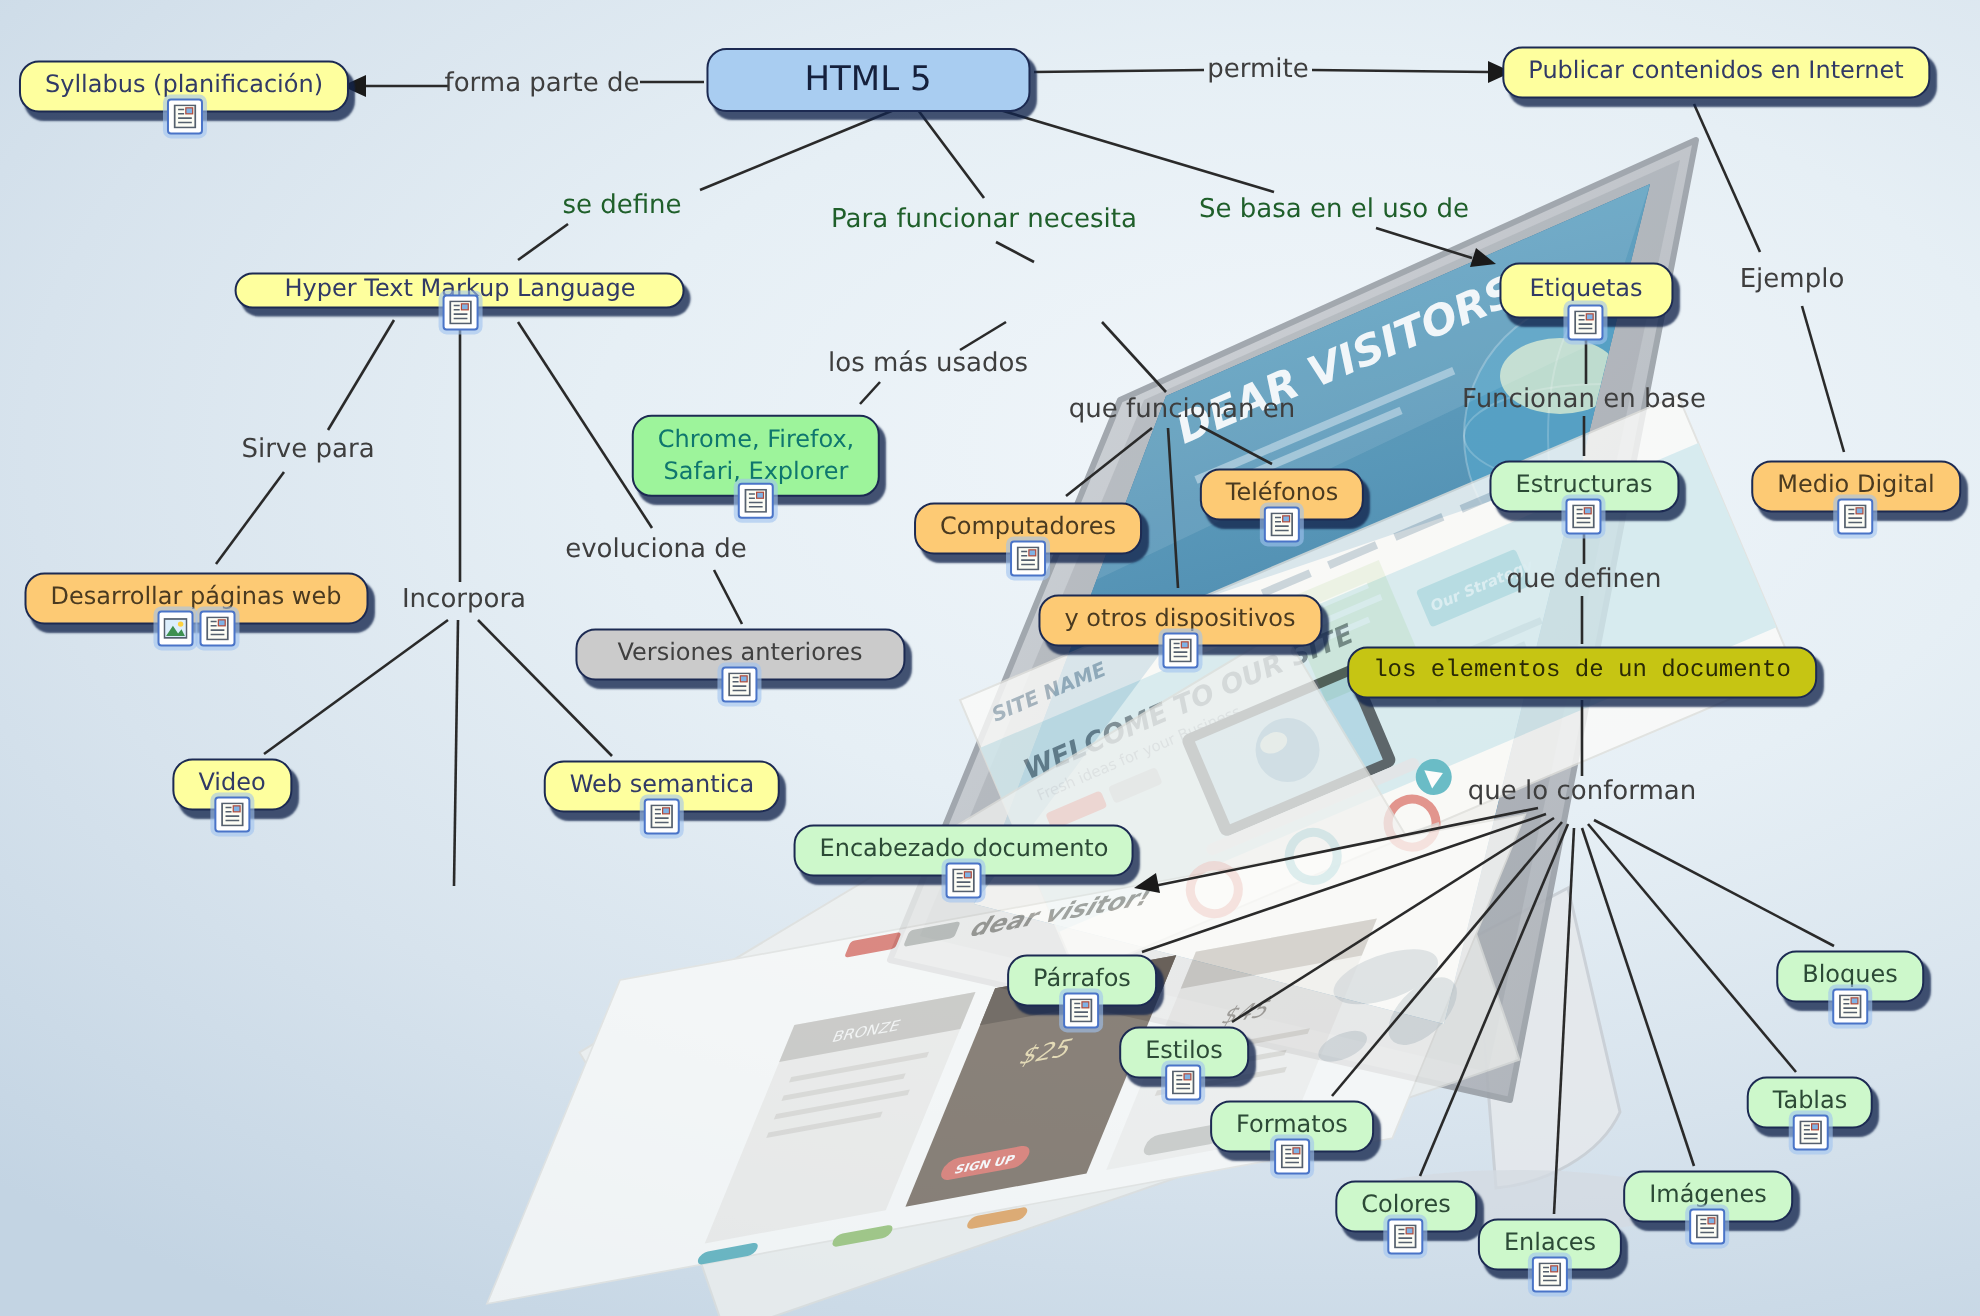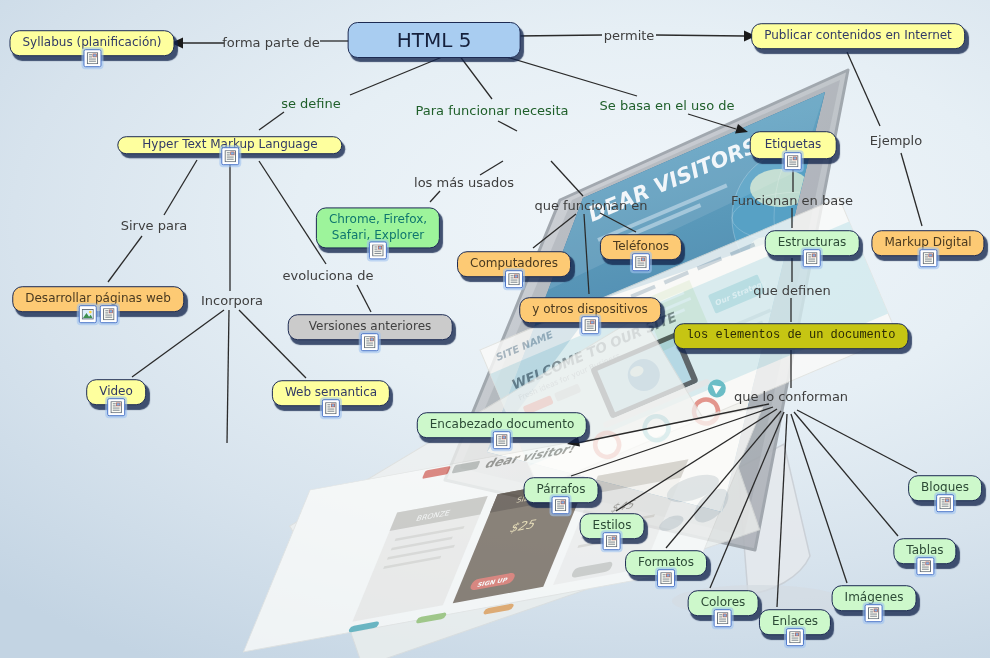--- a/index.html
+++ b/index.html
@@ -8,25 +8,25 @@
     background:radial-gradient(95% 78% at 66% 34%, #f1f6fa 0%, #e6eff5 38%, #d7e3ed 68%, #c3d4e3 100%);}
   svg.bg{position:absolute;left:0;top:0;z-index:1;}
   svg.edges{position:absolute;left:0;top:0;z-index:2;}
   .elabel{position:absolute;z-index:3;transform:translate(-50%,-50%);
     font-size:13px;color:#3e3e3e;white-space:pre;}
   .elabel.green{color:#1f5f2a;}
   .node{position:absolute;z-index:4;transform:translate(-50%,-50%);
     padding:4px 12px;border:1.5px solid #1c2a52;border-radius:10px;
     box-shadow:3px 4px 1px rgba(18,36,76,.78);
     font-size:12px;color:#313a66;text-align:center;white-space:pre;line-height:1.3;}
-  .c-blue{background:#a9cdf1;font-size:20px;color:#15203c;}
+  .c-blue{background:#a9cdf1;font-size:17px;color:#15203c;}
   .c-yellow{background:#feff9e;}
   .c-pink{background:#fcc9f7;color:#3d3a80;}
   .c-green{background:#9df49b;color:#0f766e;}
-  .c-lgreen{background:#cdf8cb;color:#2c4a36;margin-left:20px;}
+  .c-lgreen{background:#cdf8cb;color:#2c4a36;}
   .c-orange{background:#fdca74;color:#4a3a20;}
   .c-gray{background:#cbcbcb;color:#404040;}
   .c-olive{background:#c6c513;color:#2a2a06;font-family:Liberation Mono, monospace;}
   .icons{position:absolute;left:50%;bottom:-12px;transform:translateX(-50%);
     display:flex;gap:3px;line-height:0;z-index:5;}
   .ric{width:16px;height:16px;background:#fff;border:1px solid #4a74c8;border-radius:2px;
     box-shadow:0 0 0 2px rgba(160,195,240,.6);display:inline-flex;align-items:center;justify-content:center;}
   .ric svg{width:12px;height:12px;display:block;}
 </style>
 </head>
@@ -386,21 +386,21 @@
             <rect x="7.5" y="2" width="4" height="3.5" fill="#7fb2e5" stroke="#b04a3a" stroke-width="0.7"></rect>
             <g stroke="#55606e" stroke-width="0.9">
               <line x1="3" y1="3" x2="6.5" y2="3"></line>
               <line x1="3" y1="5.5" x2="6.5" y2="5.5"></line>
               <line x1="3" y1="8" x2="11" y2="8"></line>
               <line x1="3" y1="10.5" x2="11" y2="10.5"></line>
             </g>
           </svg></span></span></div>
 
 
-  <div class="node c-orange" style="left:928px;top:243px"><span>Markup Digital</span><span class="icons"><span class="ric"><svg viewBox="0 0 14 14">
+  <div class="node c-orange" style="left:928px;top:243px"><span>Medio Digital</span><span class="icons"><span class="ric"><svg viewBox="0 0 14 14">
             <rect x="1" y="0.5" width="12" height="13" fill="#fdfdf5" stroke="#55606e" stroke-width="1"></rect>
             <rect x="7.5" y="2" width="4" height="3.5" fill="#7fb2e5" stroke="#b04a3a" stroke-width="0.7"></rect>
             <g stroke="#55606e" stroke-width="0.9">
               <line x1="3" y1="3" x2="6.5" y2="3"></line>
               <line x1="3" y1="5.5" x2="6.5" y2="5.5"></line>
               <line x1="3" y1="8" x2="11" y2="8"></line>
               <line x1="3" y1="10.5" x2="11" y2="10.5"></line>
             </g>
           </svg></span></span></div>
 

